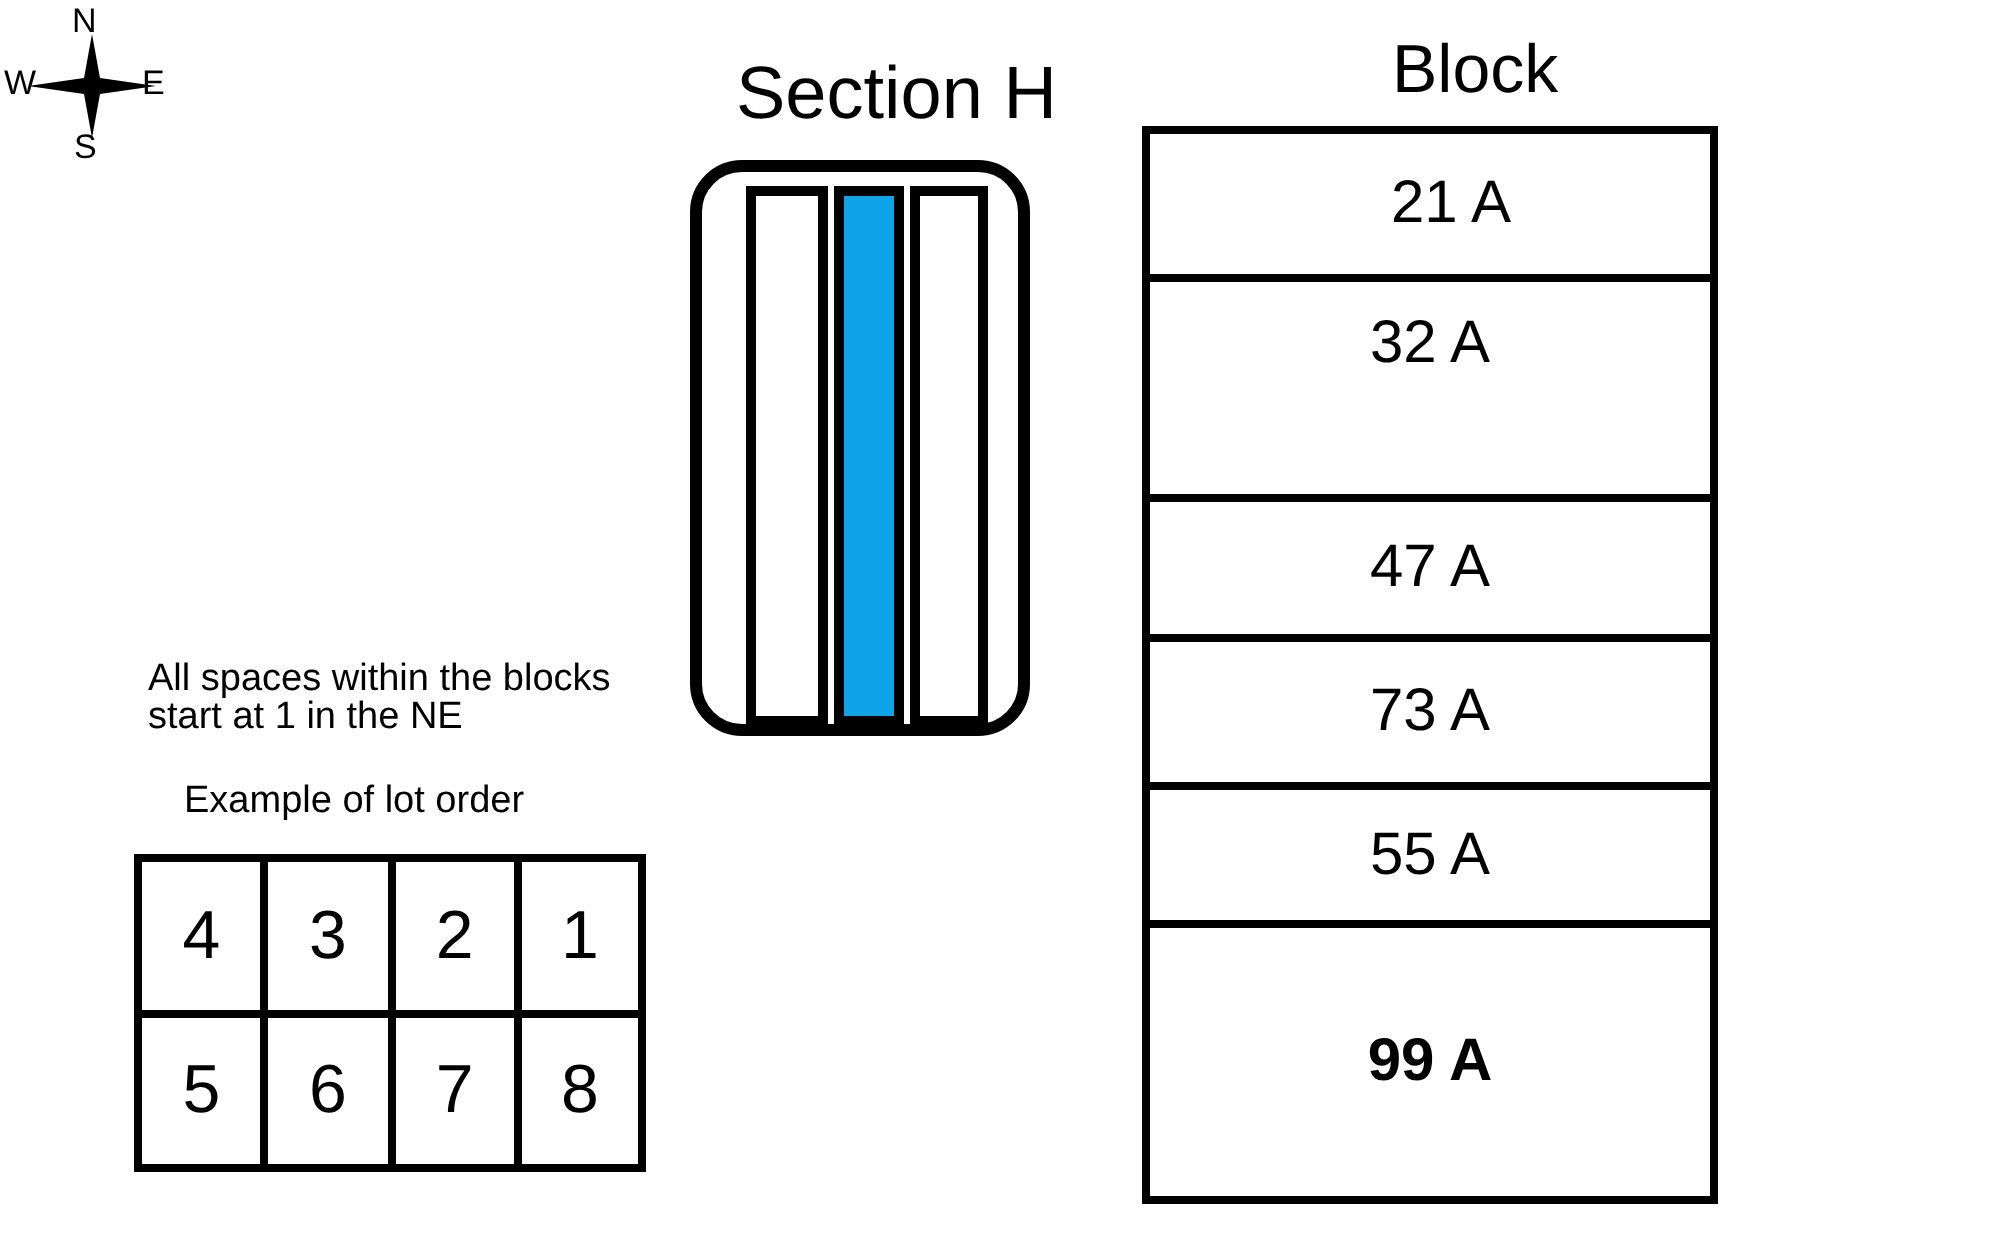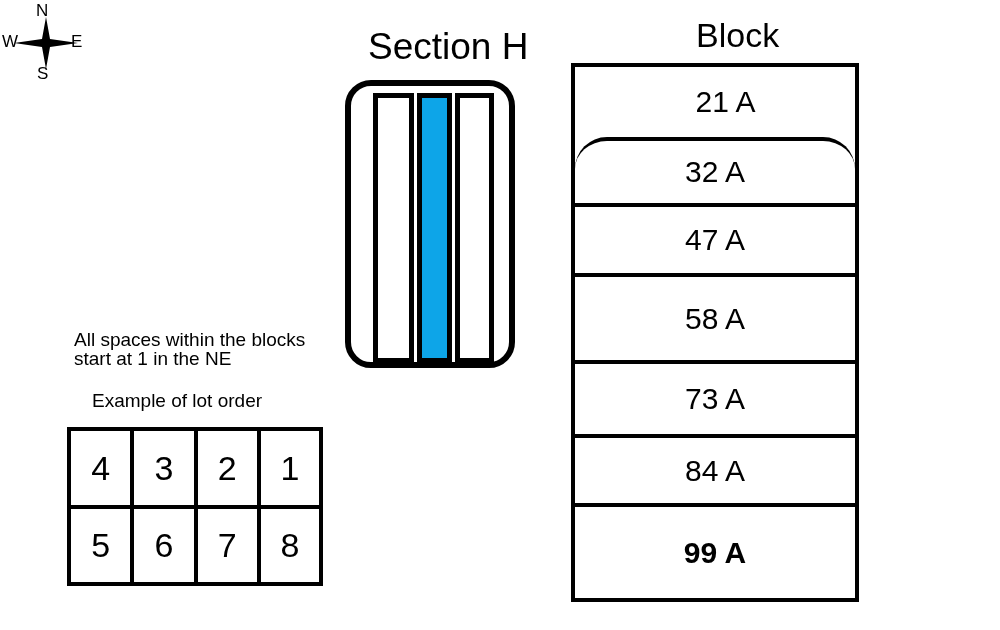--- a/index.html
+++ b/index.html
@@ -185,19 +185,18 @@
     <div class="grid-cell">6</div>
     <div class="grid-cell">7</div>
     <div class="grid-cell">8</div>
   </div>
 </div>
 
 <div class="abs" id="block-title">Block</div>
 
 <div class="abs" id="block-table">
   <div class="block-cell" style="flex:0 0 70px;padding-left:21px;">21 A</div>
-  <div class="block-cell" style="flex:0 0 66px;border-radius:32px;">32 A</div>
-  <div class="block-cell" style="flex:0 0 70px;">47 A</div>
-  <div class="block-cell" style="flex:0 0 87px;">58 A</div>
+  <div class="block-cell" style="flex:0 0 66px;">32 A</div>
+  <div class="block-cell" style="flex:0 0 70px;margin-top:44px;">47 A</div>
   <div class="block-cell" style="flex:0 0 74px;">73 A</div>
-  <div class="block-cell" style="flex:0 0 69px;">84 A</div>
+  <div class="block-cell" style="flex:0 0 69px;">55 A</div>
   <div class="block-cell" style="flex:1 1 auto;font-weight:bold;">99 A</div>
 </div>
 
 </body></html>

